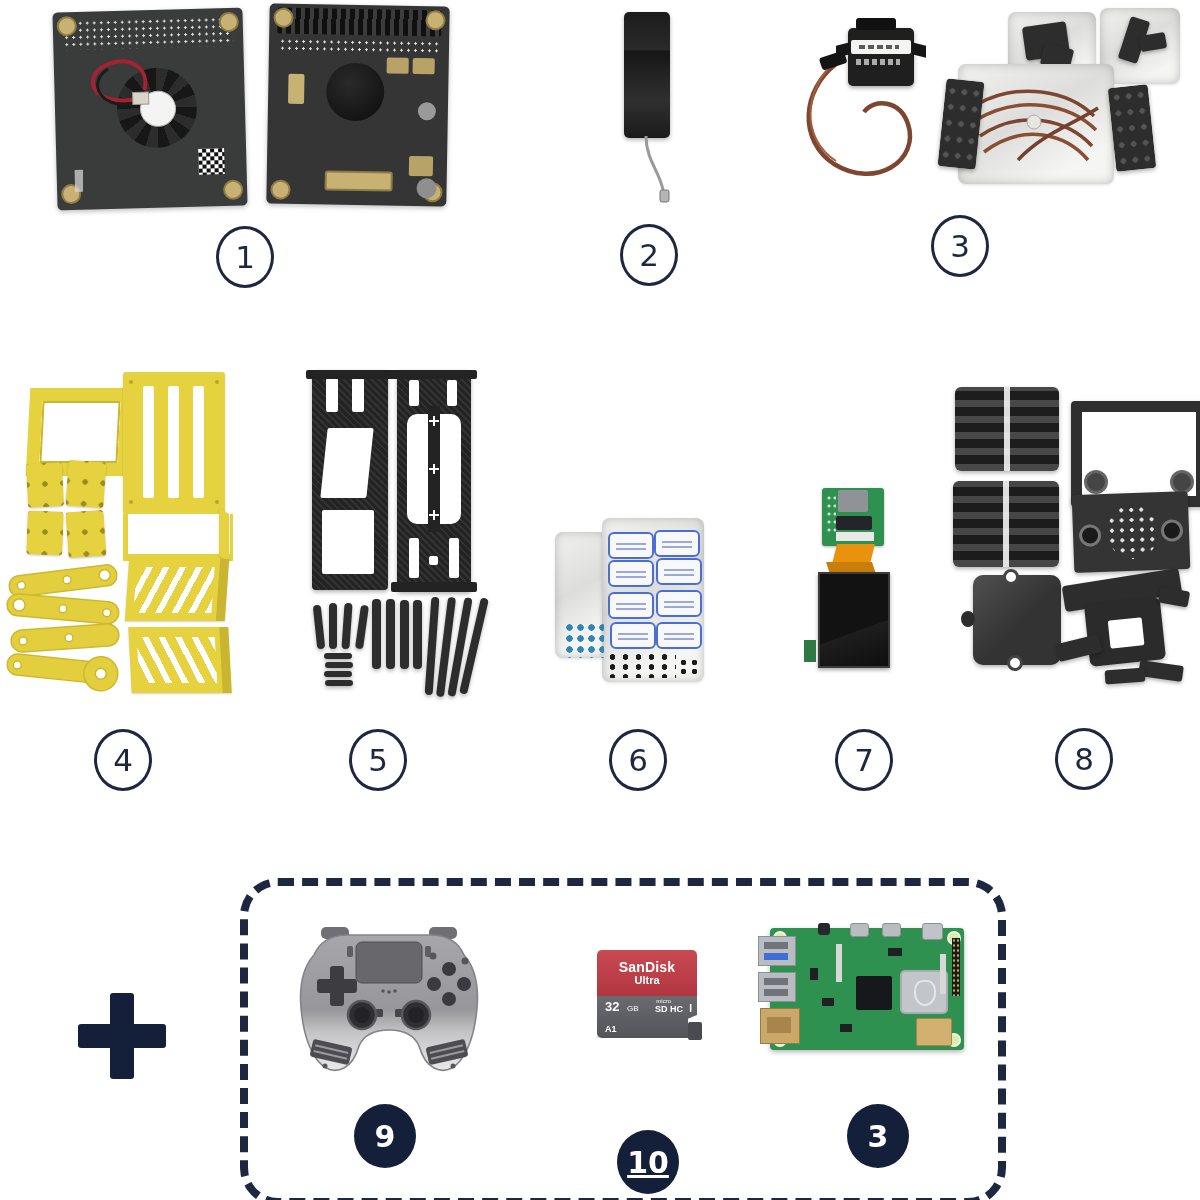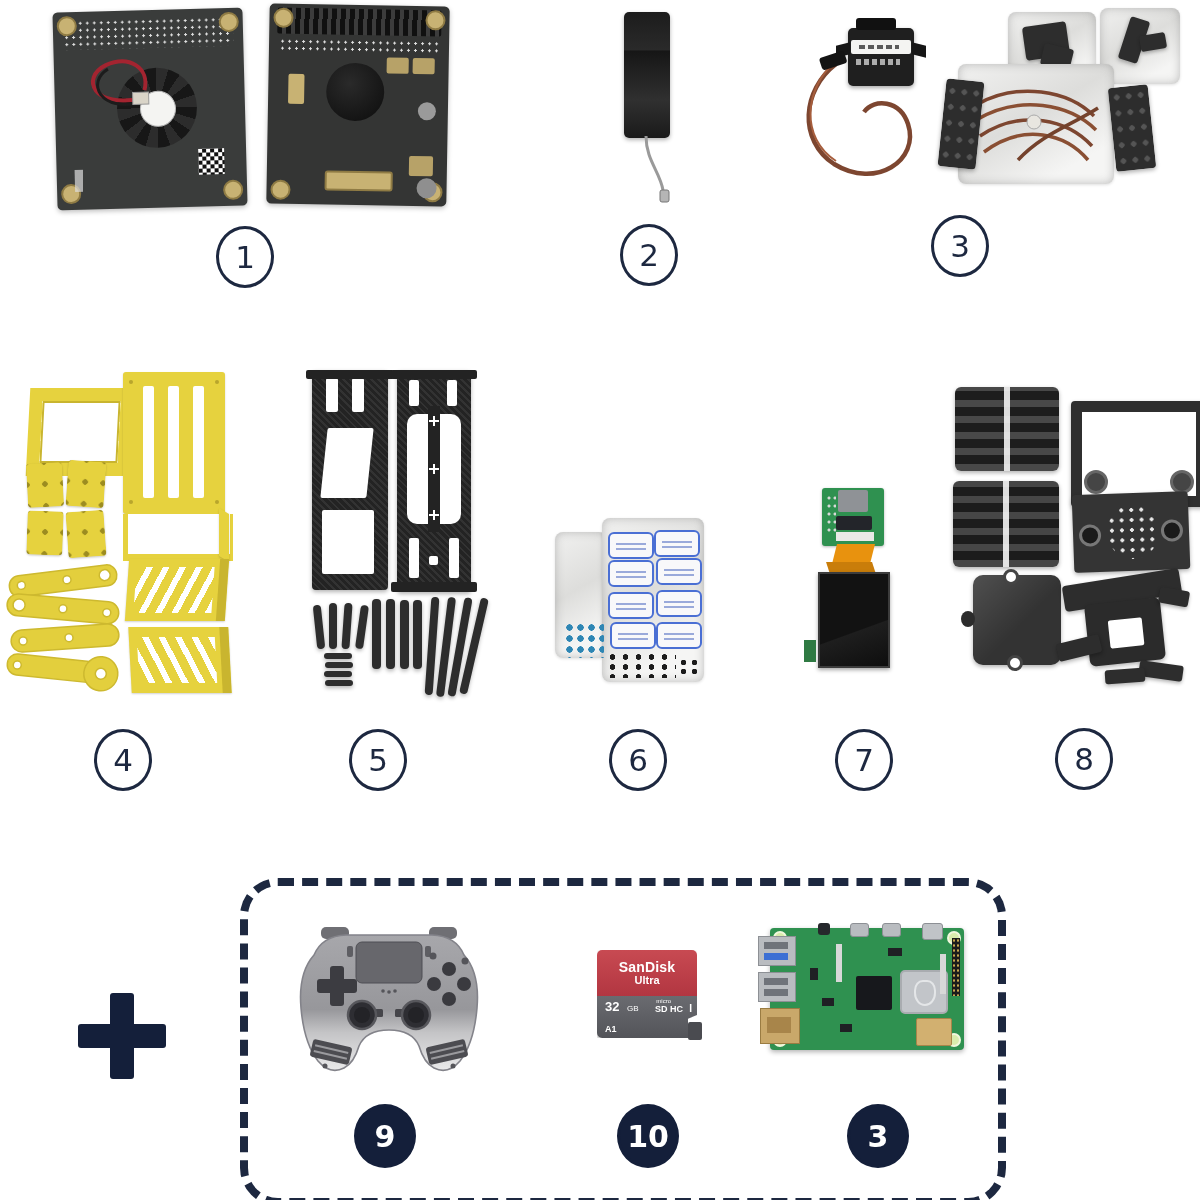--- a/index.html
+++ b/index.html
@@ -462,21 +462,21 @@
     </div>
     <div class="sd-bot">
       <span style="position:absolute;left:8px;top:3px;font-size:13px;font-weight:bold;">32</span>
       <span style="position:absolute;left:30px;top:8px;font-size:8px;">GB</span>
       <span style="position:absolute;right:26px;top:2px;font-size:6px;">micro</span>
       <span style="position:absolute;right:14px;top:8px;font-size:9px;font-weight:bold;">SD HC</span>
       <span style="position:absolute;right:5px;top:7px;font-size:10px;font-weight:bold;">I</span>
       <span style="position:absolute;left:8px;bottom:4px;font-size:9px;font-weight:bold;">A1</span>
     </div>
   </div>
-  <div class="badge filled" style="left:617px;top:1104px;">
+  <div class="badge filled" style="left:617px;top:1130px;text-decoration:underline;">
       <span>10</span>
     </div>
 
   <div class="abs" style="left:770px;top:928px;width:194px;height:122px;background:var(--green);border-radius:4px;box-shadow:0 2px 5px rgba(0,0,0,.3);">
     <div class="abs" style="left:3px;top:3px;width:10px;height:10px;border-radius:50%;background:#d9ecad;border:2px solid #f0f7dd;"></div>
     <div class="abs" style="right:3px;top:3px;width:10px;height:10px;border-radius:50%;background:#d9ecad;border:2px solid #f0f7dd;"></div>
     <div class="abs" style="left:3px;bottom:3px;width:10px;height:10px;border-radius:50%;background:#d9ecad;border:2px solid #f0f7dd;"></div>
     <div class="abs" style="right:3px;bottom:3px;width:10px;height:10px;border-radius:50%;background:#d9ecad;border:2px solid #f0f7dd;"></div>
 
     <div class="abs" style="left:-12px;top:8px;width:36px;height:28px;background:#b9bcc0;border:1px solid #8d9095;">

